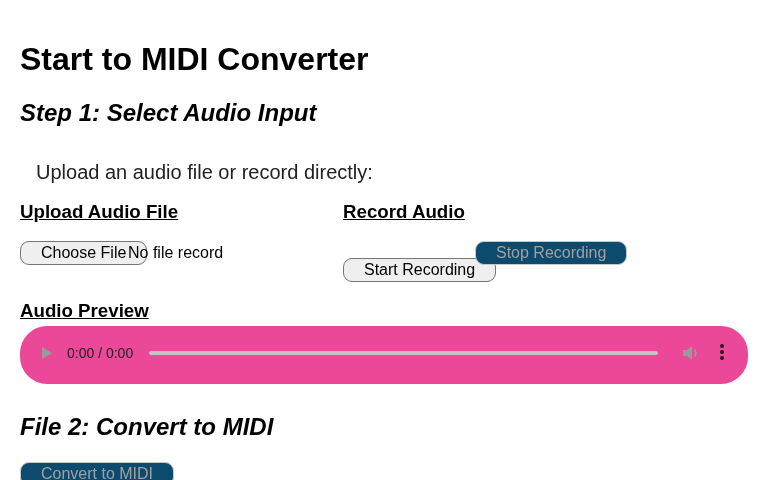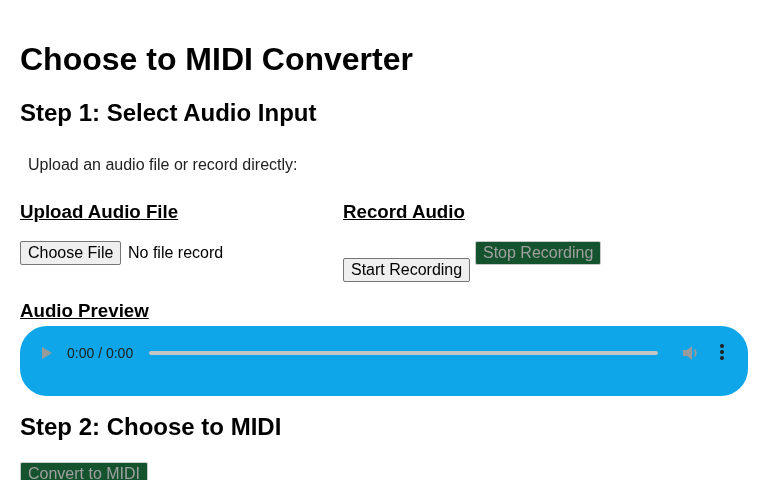--- a/index.html
+++ b/index.html
@@ -13,67 +13,68 @@
     .page { position: absolute; left: 20px; top: 0; width: 728px; }
     h1 {
       position: absolute; left: 0; top: 40px; margin: 0;
       font-size: 32px; font-weight: bold; line-height: 38px;
       white-space: nowrap;
     }
     h2 {
       position: absolute; left: 0; margin: 0;
       font-size: 24px; font-weight: bold; line-height: 28px;
       white-space: nowrap;
+      font-style: italic;
     }
     .h2-step1 { top: 99px; }
     .h2-step2 { top: 413px; }
     .intro {
-      position: absolute; left: 0; top: 147px; margin: 8px;
-      font-size: 16px; line-height: 19px; color: #222;
+      position: absolute; left: 0; top: 147px; margin: 16px;
+      font-size: 20px; line-height: 19px; color: #222;
     }
     h3 {
       position: absolute; margin: 0;
       font-size: 18.7px; font-weight: bold; line-height: 22px;
       white-space: nowrap;
       text-decoration: underline;
     }
     .h3-upload { left: 0; top: 201px; }
     .h3-record { left: 323px; top: 201px; }
     .h3-preview { left: 0; top: 300px; }
     .btn {
       position: absolute;
       height: 24px;
-      padding: 0 7px;
+      padding: 0 20px;
       font-family: "Liberation Sans", sans-serif;
       font-size: 16px; line-height: 22px;
       background: #efefef;
       border: 1px solid #767676;
-      border-radius: 2px;
+      border-radius: 9px;
       color: #000;
       white-space: nowrap;
       cursor: pointer;
     }
     .btn.disabled {
       color: #a0a0a0;
-      background: #14532d;
+      background: #0c4a6e;
       border-color: #c8c8c8;
       cursor: default;
     }
     .file-btn { left: 0; top: 241px; }
     .file-status {
       position: absolute; left: 108px; top: 243px;
       font-size: 16px; line-height: 19px; white-space: nowrap;
     }
     .start-btn { left: 323px; top: 258px; }
     .stop-btn { left: 455px; top: 241px; }
     .convert-btn { left: 0; top: 462px; }
     .audio {
       position: absolute; left: 0; top: 326px;
-      width: 728px; height: 70px;
-      background: #0ea5e9;
+      width: 728px; height: 58px;
+      background: #ec4899;
       border-radius: 27px;
     }
     .play {
       position: absolute; left: 22px; top: 21px;
       width: 0; height: 0;
       border-top: 6px solid transparent;
       border-bottom: 6px solid transparent;
       border-left: 10px solid #9a9a9a;
     }
     .time {
@@ -94,21 +95,21 @@
     }
     .more span {
       display: block; width: 4px; height: 4px; border-radius: 50%;
       background: #202020; margin: 0 auto 2px auto;
     }
   </style>
 </head>
 <body>
 
 <div class="page">
-  <h1>Choose to MIDI Converter</h1>
+  <h1>Start to MIDI Converter</h1>
 
   <h2 class="h2-step1">Step 1: Select Audio Input</h2>
   <p class="intro">Upload an audio file or record directly:</p>
 
   <h3 class="h3-upload">Upload Audio File</h3>
   <button class="btn file-btn">Choose File</button>
   <span class="file-status">No file record</span>
 
   <h3 class="h3-record">Record Audio</h3>
   <button class="btn start-btn">Start Recording</button>
@@ -124,15 +125,15 @@
       <path d="M1 5 H5 L10 1 V15 L5 11 H1 Z" fill="#9a9a9a"></path>
       <path d="M12.5 4.5 Q15 8 12.5 11.5" stroke="#9a9a9a" stroke-width="1.8" fill="none"></path>
     </svg>
     <div class="more">
       <span></span>
         <span></span>
         <span></span>
     </div>
   </div>
 
-  <h2 class="h2-step2">Step 2: Choose to MIDI</h2>
+  <h2 class="h2-step2">File 2: Convert to MIDI</h2>
   <button class="btn convert-btn disabled" disabled="">Convert to MIDI</button>
 </div>
 
 </body></html>

